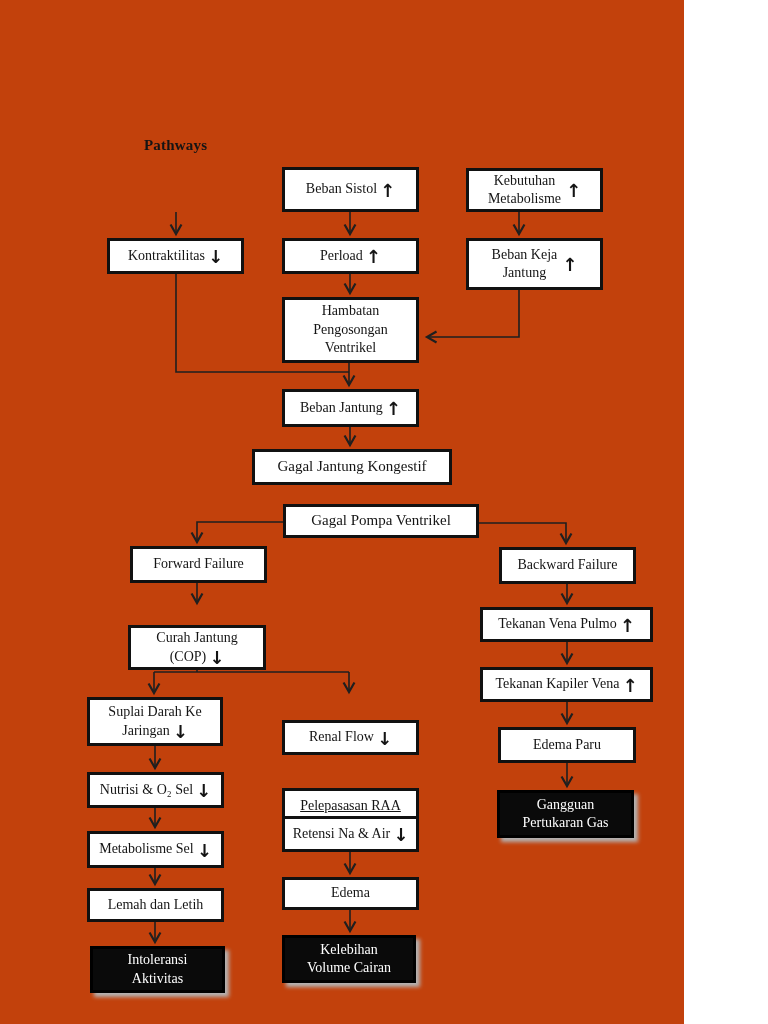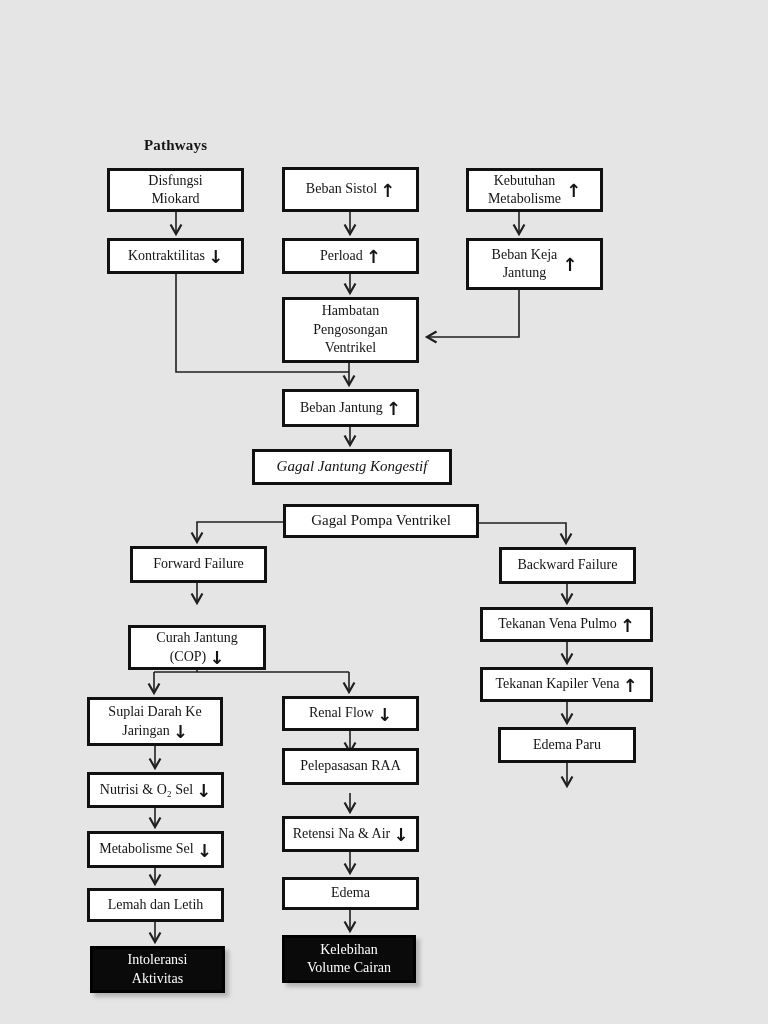--- a/index.html
+++ b/index.html
@@ -1,17 +1,17 @@
 <!DOCTYPE html>
 <html><head>
 <meta charset="utf-8">
 <style>
   html,body{margin:0;padding:0;background:#ffffff;}
   .page{
-    position:relative;width:768px;height:1024px;background:#e5e5e5;
+    position:relative;width:684px;height:1024px;background:#c2410c;
     overflow:hidden;font-family:"Liberation Serif",serif;color:#141414;
   }
   .pathways-title{
     position:absolute;left:144px;top:137px;font-size:15px;font-weight:bold;
     letter-spacing:.2px;
   }
   svg.connectors{position:absolute;left:0;top:0;pointer-events:none;}
   svg.connectors path{fill:none;stroke:#1f1f1f;stroke-width:1.6px;}
   .node{
     position:absolute;box-sizing:border-box;background:#ffffff;
@@ -63,30 +63,20 @@
       <path d="M155,922 L155,942" marker-end="url(#arrowhead)"></path>
       <path d="M350,731 L350,752" marker-end="url(#arrowhead)"></path>
       <path d="M350,793 L350,812" marker-end="url(#arrowhead)"></path>
       <path d="M350,852 L350,873" marker-end="url(#arrowhead)"></path>
       <path d="M350,910 L350,931" marker-end="url(#arrowhead)"></path>
       <path d="M567,584 L567,603" marker-end="url(#arrowhead)"></path>
       <path d="M567,642 L567,663" marker-end="url(#arrowhead)"></path>
       <path d="M567,702 L567,723" marker-end="url(#arrowhead)"></path>
       <path d="M567,763 L567,786" marker-end="url(#arrowhead)"></path>
     </svg>
-<div class="node" style="left: 107px; top: 168px; width: 137px; height: 44px;">
-      <div class="txt">
-        <div class="line">
-          <span>Disfungsi</span>
-        </div>
-        <div class="line">
-          <span>Miokard</span>
-        </div>
-      </div>
-    </div>
     <div class="node" style="left: 282px; top: 167px; width: 137px; height: 45px;">
       <div class="txt">
         <div class="line">
           <span>Beban Sistol</span>
           <span class="arrow-glyph">↑</span>
         </div>
       </div>
     </div>
     <div class="node side" style="left: 450px; top: 168px; width: 137px; height: 44px;">
       <div class="txt">
@@ -140,21 +130,21 @@
       </div>
     </div>
     <div class="node" style="left: 282px; top: 389px; width: 137px; height: 38px;">
       <div class="txt">
         <div class="line">
           <span>Beban Jantung</span>
           <span class="arrow-glyph">↑</span>
         </div>
       </div>
     </div>
-    <div class="node" style="left: 252px; top: 449px; width: 200px; height: 36px; font-size: 15px; font-style: italic;">
+    <div class="node" style="left: 252px; top: 449px; width: 200px; height: 36px; font-size: 15px;">
       <div class="txt">
         <div class="line">
           <span>Gagal Jantung Kongestif</span>
         </div>
       </div>
     </div>
     <div class="node" style="left: 283px; top: 504px; width: 196px; height: 34px; font-size: 15px;">
       <div class="txt">
         <div class="line">
           <span>Gagal Pompa Ventrikel</span>
@@ -198,21 +188,21 @@
       <div class="txt">
         <div class="line">
           <span>Suplai Darah Ke</span>
         </div>
         <div class="line">
           <span>Jaringan</span>
           <span class="arrow-glyph">↓</span>
         </div>
       </div>
     </div>
-    <div class="node" style="left: 282px; top: 696px; width: 137px; height: 35px;">
+    <div class="node" style="left: 282px; top: 720px; width: 137px; height: 35px;">
       <div class="txt">
         <div class="line">
           <span>Renal Flow</span>
           <span class="arrow-glyph">↓</span>
         </div>
       </div>
     </div>
     <div class="node" style="left: 480px; top: 667px; width: 173px; height: 35px;">
       <div class="txt">
         <div class="line">
@@ -229,24 +219,34 @@
       </div>
     </div>
     <div class="node" style="left: 87px; top: 772px; width: 137px; height: 36px;">
       <div class="txt">
         <div class="line">
           <span>Nutrisi &amp; O₂ Sel</span>
           <span class="arrow-glyph">↓</span>
         </div>
       </div>
     </div>
-    <div class="node" style="left: 282px; top: 748px; width: 137px; height: 37px;">
+    <div class="node" style="left: 282px; top: 788px; width: 137px; height: 37px; text-decoration: underline;">
       <div class="txt">
         <div class="line">
           <span>Pelepasasan RAA</span>
+        </div>
+      </div>
+    </div>
+    <div class="node filled" style="left: 497px; top: 790px; width: 137px; height: 48px;">
+      <div class="txt">
+        <div class="line">
+          <span>Gangguan</span>
+        </div>
+        <div class="line">
+          <span>Pertukaran Gas</span>
         </div>
       </div>
     </div>
     <div class="node" style="left: 87px; top: 831px; width: 137px; height: 37px;">
       <div class="txt">
         <div class="line">
           <span>Metabolisme Sel</span>
           <span class="arrow-glyph">↓</span>
         </div>
       </div>

